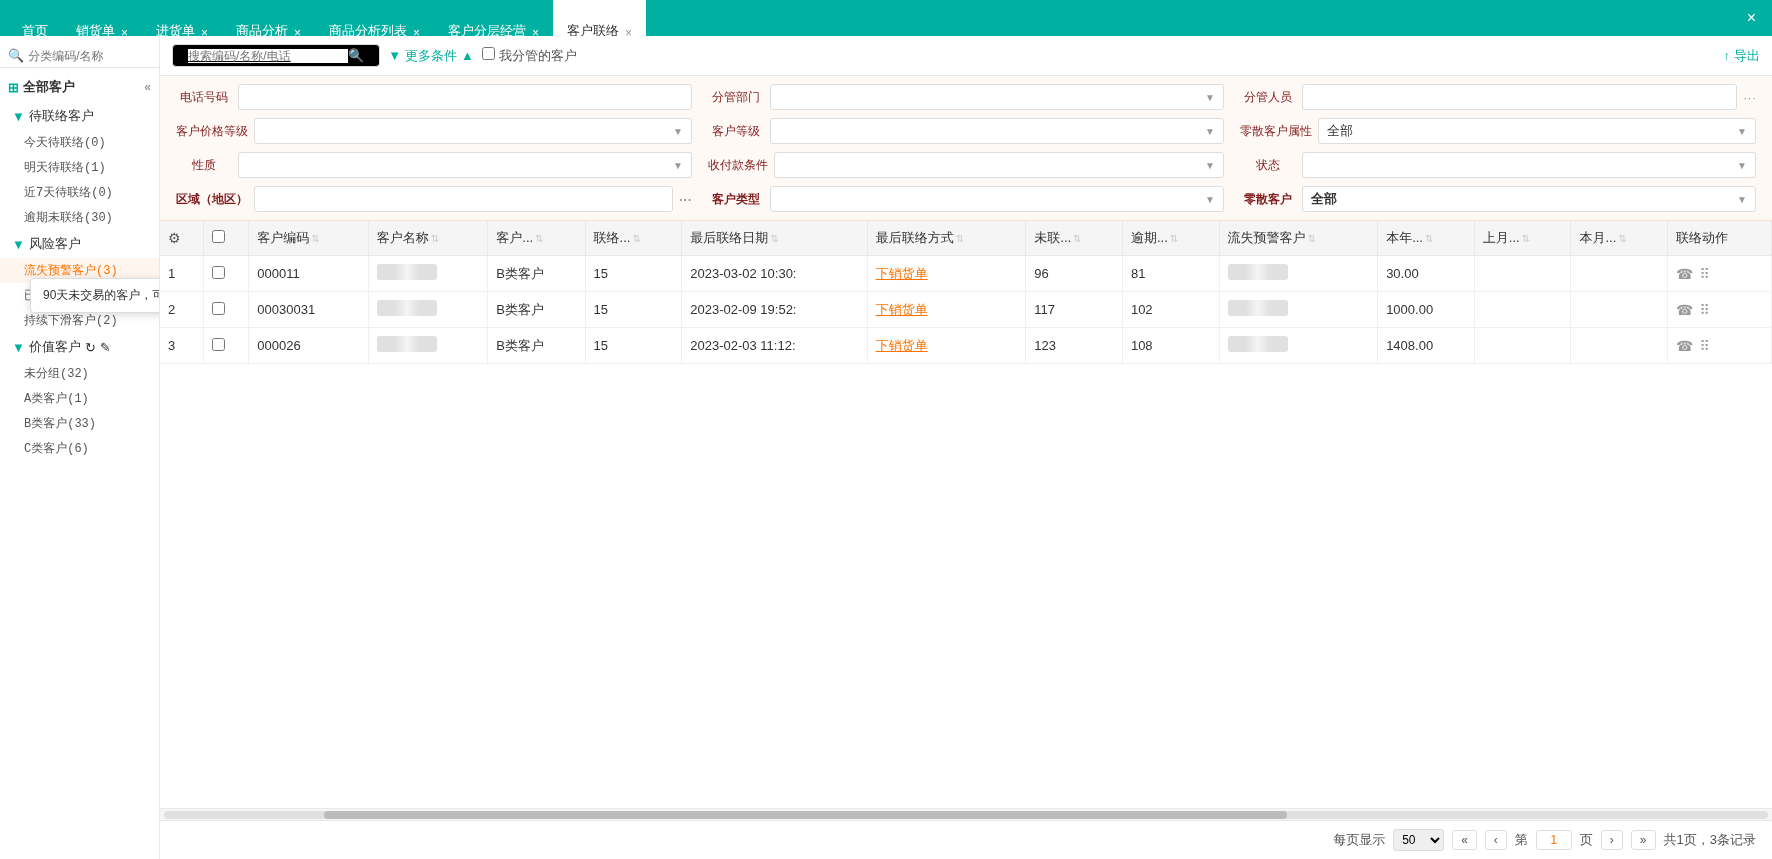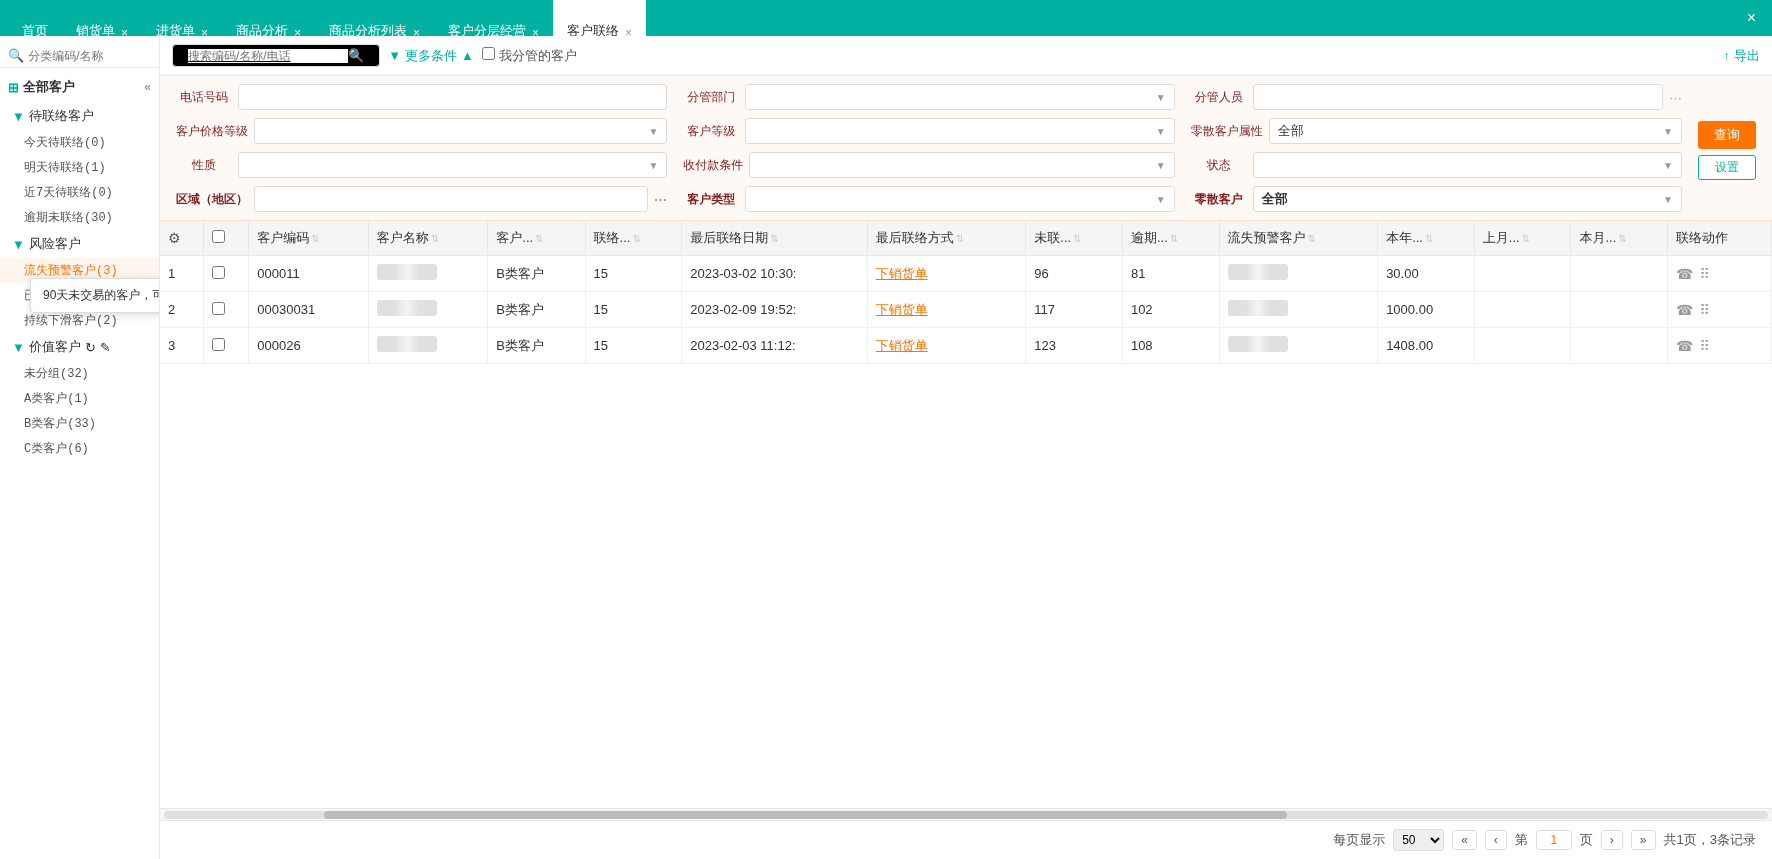--- a/index.html
+++ b/index.html
@@ -582,24 +582,20 @@
             <div class="filter-field">
               <label>零散客户</label>
               <div class="filter-select">
                 <span>全部</span>
                 <span class="down-arrow">▼</span>
               </div>
             </div>
           </div>
         </div>
 
-        <div class="btn-col" style="margin-left:16px;justify-content:center;display:flex;flex-direction:column;gap:6px;padding-top:4px;">
-          <button class="btn-query">查询</button>
-          <button class="btn-settings">设置</button>
-        </div>
       </div>
     </div>
 
     <div class="table-wrapper">
       <table>
         <thead>
           <tr>
             <th><span class="gear-td">⚙</span></th>
             <th><input type="checkbox" style=""></th>
             <th><span>客户编码</span><span class="sort-arrows">⇅</span></th>

